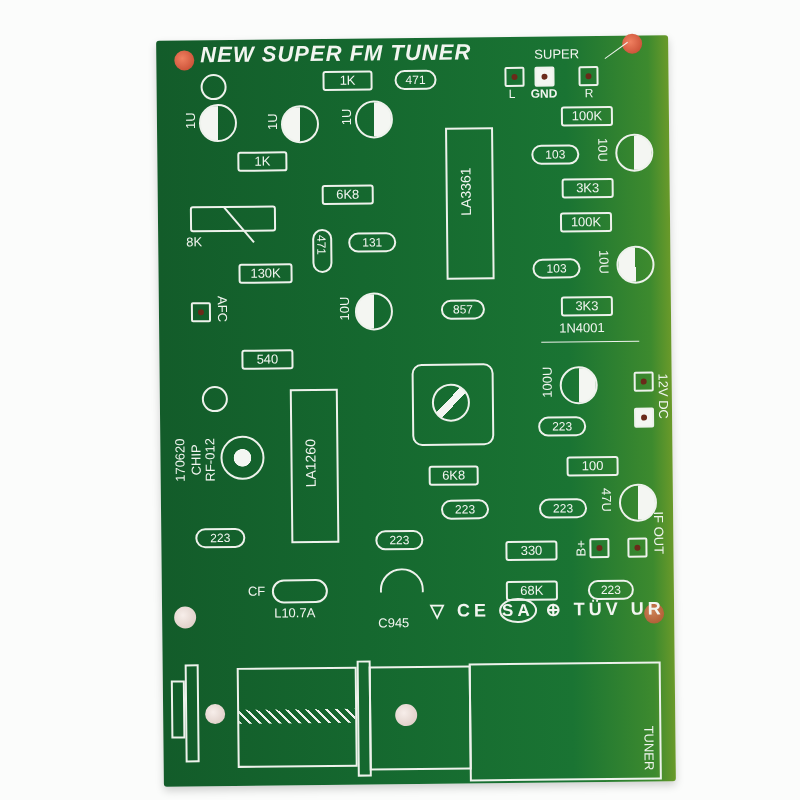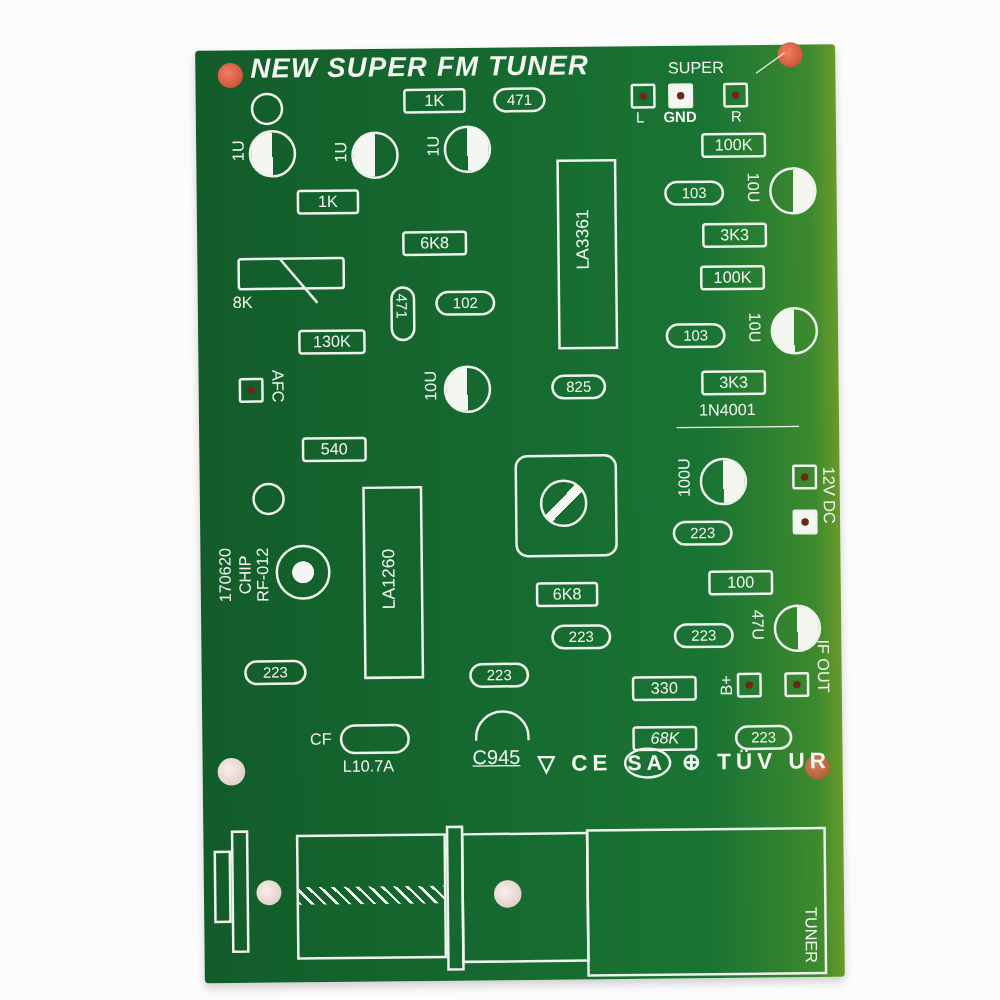--- a/index.html
+++ b/index.html
@@ -65,36 +65,36 @@
   <div class="cap" style="left:238px;top:32px;width:38px;">471</div>
   <div class="res" style="left:80px;top:112px;width:46px;">1K</div>
   <div class="res" style="left:164px;top:146px;width:48px;">6K8</div>
 
   <div class="res" style="left:32px;top:166px;width:82px;height:22px;"></div>
   <div class="line" style="left:58px;top:184px;width:46px;height:2px;transform:rotate(50deg);"></div>
   <div class="lbl" style="left:28px;top:194px;font-size:13px;">8K</div>
 
   <div class="cap" style="left:154px;top:190px;width:16px;height:40px;"></div>
   <div class="vlabel" style="left:156px;top:196px;font-size:12px;">471</div>
-  <div class="cap" style="left:190px;top:194px;width:44px;">102</div>
+  <div class="cap" style="left:190px;top:194px;width:44px;">131</div>
   <div class="res" style="left:80px;top:224px;width:50px;">130K</div>
 
   <div class="pad" style="left:32px;top:262px;">
       <span class="dot"></span>
     </div>
   <div class="vlabel" style="left:56px;top:256px;">AFC</div>
 
   <div class="ecap" style="left:196px;top:254px;width:34px;height:34px;"></div>
   <div class="vlabel flip" style="left:178px;top:258px;">10U</div>
 
   <div class="res" style="left:82px;top:310px;width:48px;">540</div>
 
   <div class="ic" style="left:288px;top:90px;width:44px;height:148px;"></div>
   <div class="icl" style="left:300px;top:130px;">LA3361</div>
-  <div class="cap" style="left:282px;top:262px;width:40px;">825</div>
+  <div class="cap" style="left:282px;top:262px;width:40px;">857</div>
 
   <div class="res" style="left:404px;top:70px;width:48px;">100K</div>
   <div class="cap" style="left:374px;top:108px;width:44px;">103</div>
   <div class="ecap r" style="left:458px;top:98px;width:34px;height:34px;"></div>
   <div class="vlabel" style="left:438px;top:102px;">10U</div>
   <div class="res" style="left:404px;top:142px;width:48px;">3K3</div>
   <div class="res" style="left:402px;top:176px;width:48px;">100K</div>
   <div class="cap" style="left:374px;top:222px;width:44px;">103</div>
   <div class="ecap" style="left:458px;top:210px;width:34px;height:34px;"></div>
   <div class="vlabel" style="left:438px;top:214px;">10U</div>
@@ -135,29 +135,29 @@
 
   <div class="res" style="left:344px;top:504px;width:48px;">330</div>
   <div class="pad" style="left:428px;top:502px;">
       <span class="dot"></span>
     </div>
   <div class="vlabel flip" style="left:412px;top:504px;">B+</div>
   <div class="pad" style="left:466px;top:502px;">
       <span class="dot"></span>
     </div>
   <div class="vlabel" style="left:490px;top:476px;">IF OUT</div>
-  <div class="res" style="left:344px;top:544px;width:48px;font-style:italic;">68K</div>
+  <div class="res" style="left:344px;top:544px;width:48px;">68K</div>
   <div class="cap" style="left:426px;top:544px;width:42px;">223</div>
 
   <div class="lbl" style="left:86px;top:544px;font-size:13px;">CF</div>
   <div class="cap" style="left:110px;top:540px;width:52px;height:20px;"></div>
   <div class="lbl" style="left:112px;top:566px;font-size:13px;">L10.7A</div>
 
   <div class="ecap" style="left:218px;top:530px;width:40px;height:40px;background:none;clip-path:inset(0 0 45% 0);"></div>
-  <div class="lbl" style="left:216px;top:560px;font-size:16px;text-decoration:underline;">C945</div>
+  <div class="lbl" style="left:216px;top:577px;font-size:13px;">C945</div>
 
   <div class="lbl" style="left:268px;top:562px;font-size:18px;font-weight:bold;letter-spacing:4px;">
     <span>▽</span>
     <span>CE</span>
     <span style="font-size:17px;border:2px solid #eef2ec;border-radius:50%;padding:1px;">SA</span>
     <span>⊕</span>
     <span>TÜV</span>
     <span>UR</span>
   </div>
 

